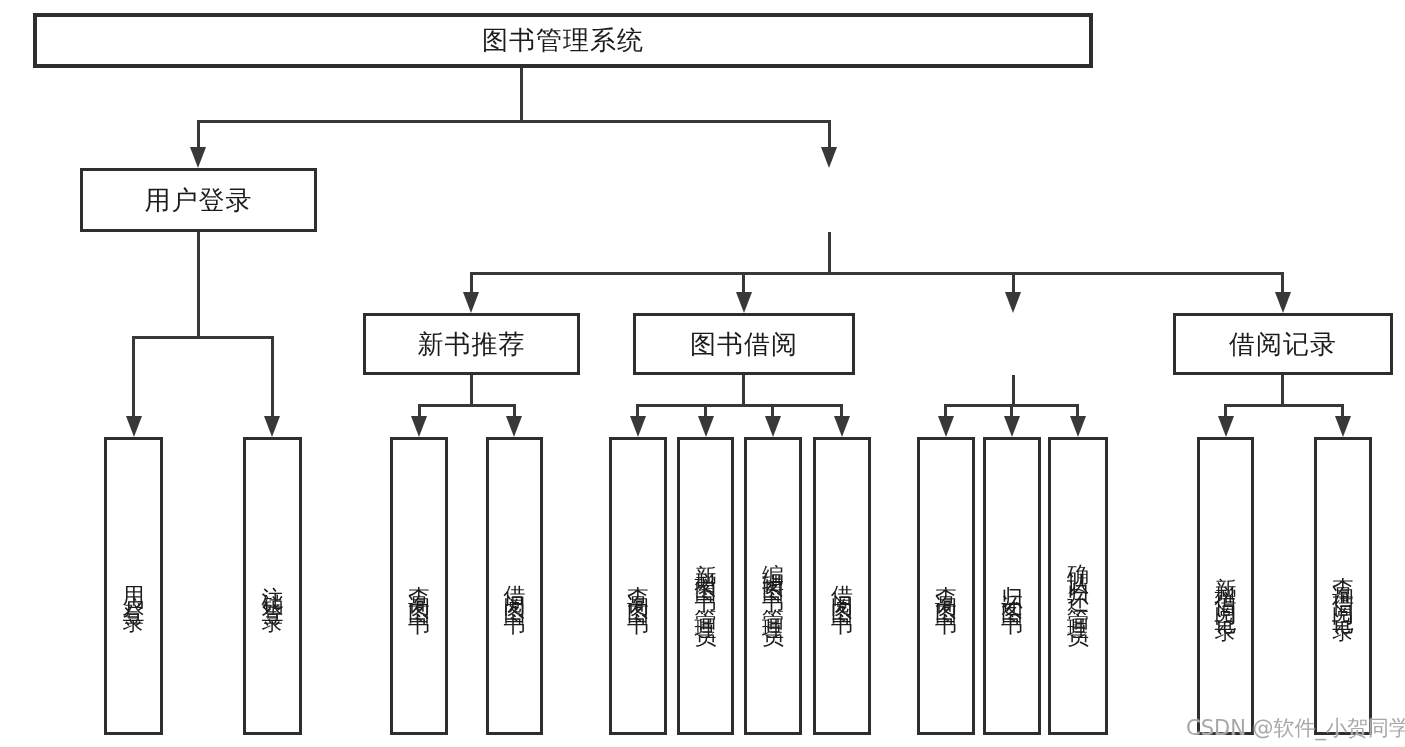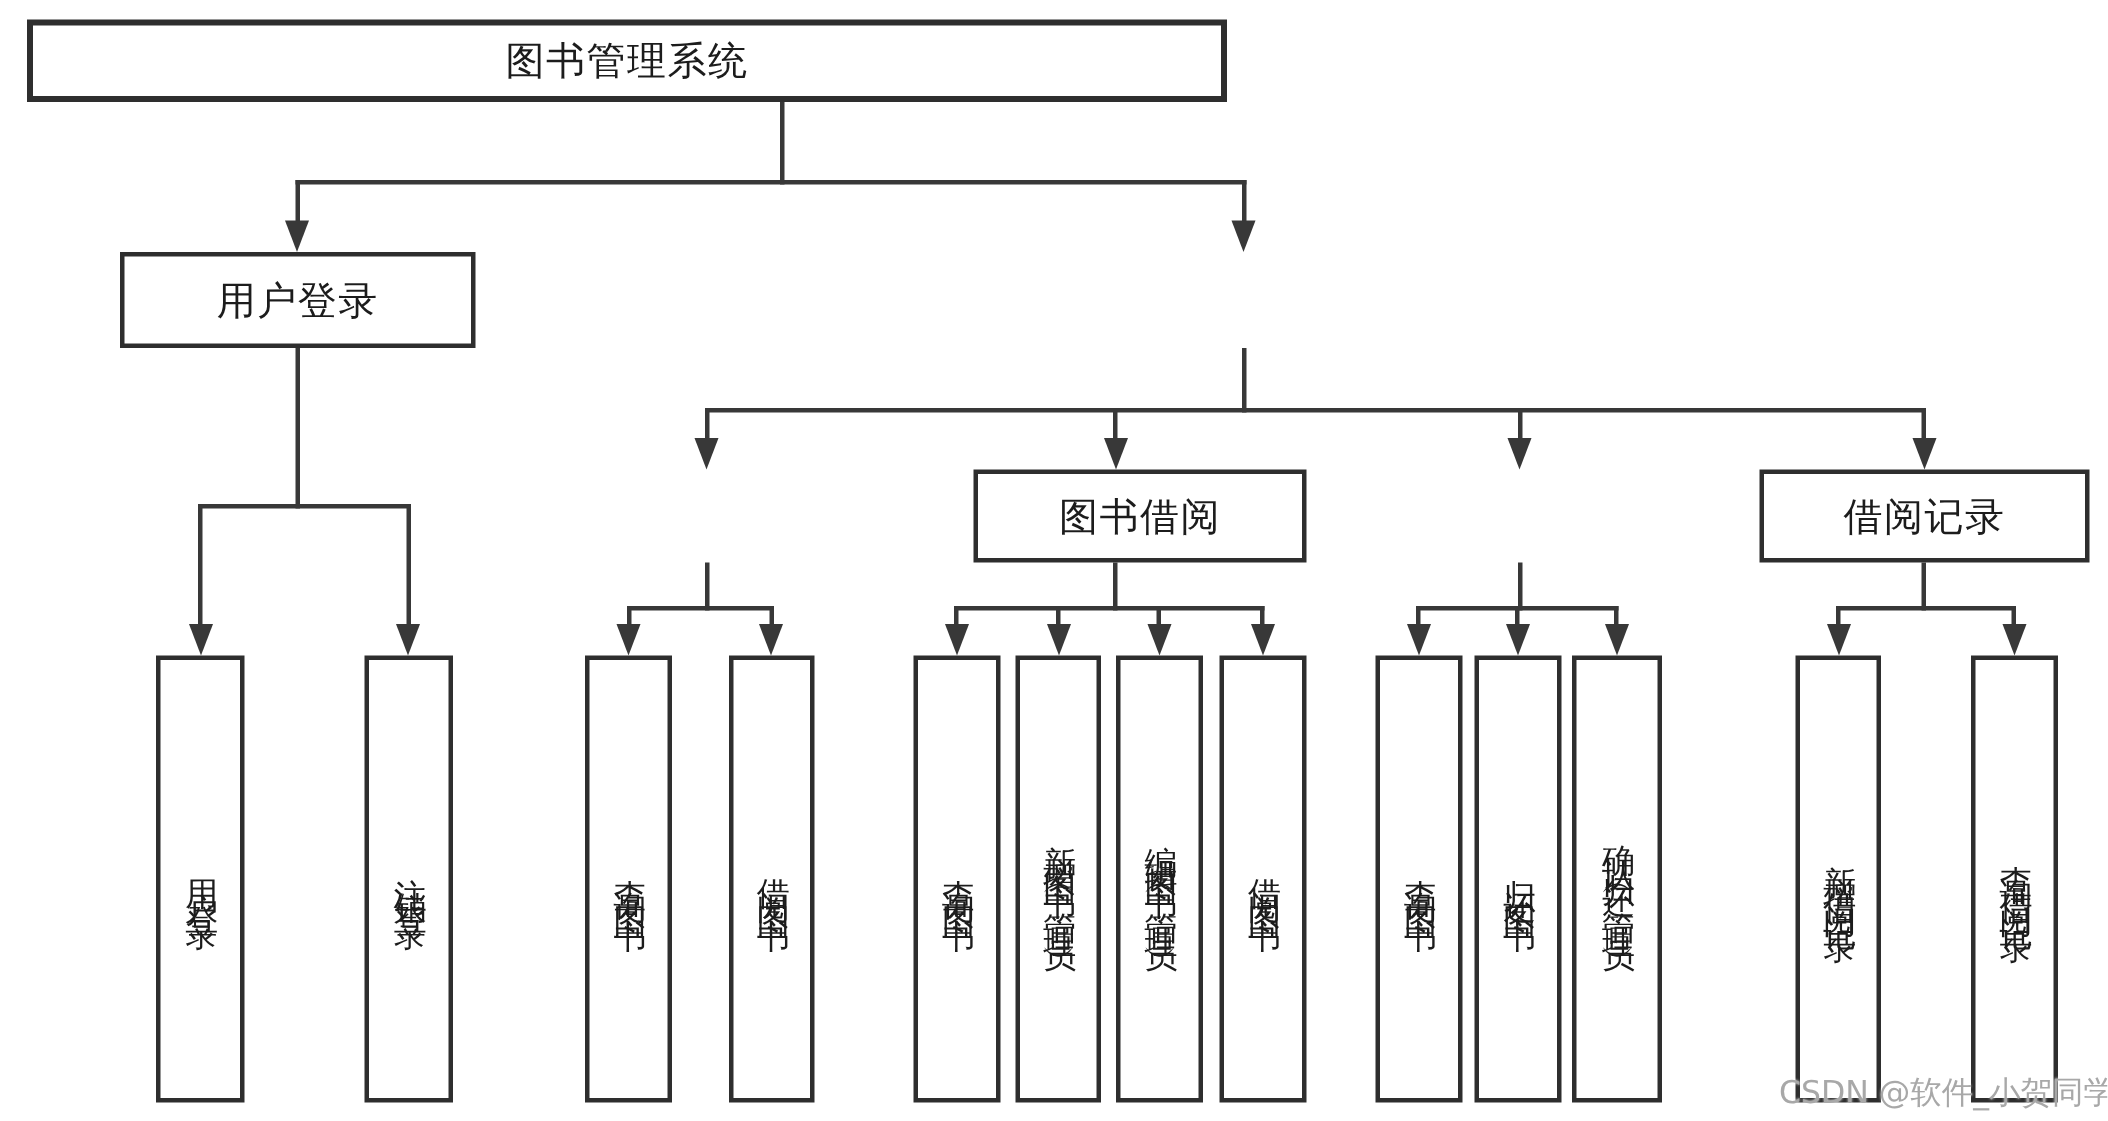--- a/index.html
+++ b/index.html
@@ -29,29 +29,32 @@
     position:absolute; left:1186px; top:714px; z-index:9;
     font-size:21px; color:#a8a8a8; white-space:nowrap;
     text-shadow:0 0 2px #ffffff;
   }
 </style>
 </head>
 <body>
 
 <div id="canvas">
 
-  <div class="box root" style="left:18px;top:13px;width:800px;height:55px;">
+  <div class="box root" style="left:33px;top:13px;width:1060px;height:55px;">
     <span class="lbl">图书管理系统</span>
   </div>
 
   <div class="box" style="left:80px;top:168px;width:237px;height:64px;">
     <span class="lbl">用户登录</span>
   </div>
 
-  <div class="box" style="left:633px;top:313px;width:222px;height:62px;margin-left:16px;">
+  <div class="box" style="left:363px;top:313px;width:217px;height:62px;">
+    <span class="lbl">新书推荐</span>
+  </div>
+  <div class="box" style="left:633px;top:313px;width:222px;height:62px;">
     <span class="lbl">图书借阅</span>
   </div>
   <div class="box" style="left:1173px;top:313px;width:220px;height:62px;">
     <span class="lbl">借阅记录</span>
   </div>
 
   <div class="box vbox" style="left:104px;top:437px;width:59px;height:298px;">
     <span class="lbl">用户登录</span>
   </div>
   <div class="box vbox" style="left:243px;top:437px;width:59px;height:298px;">

